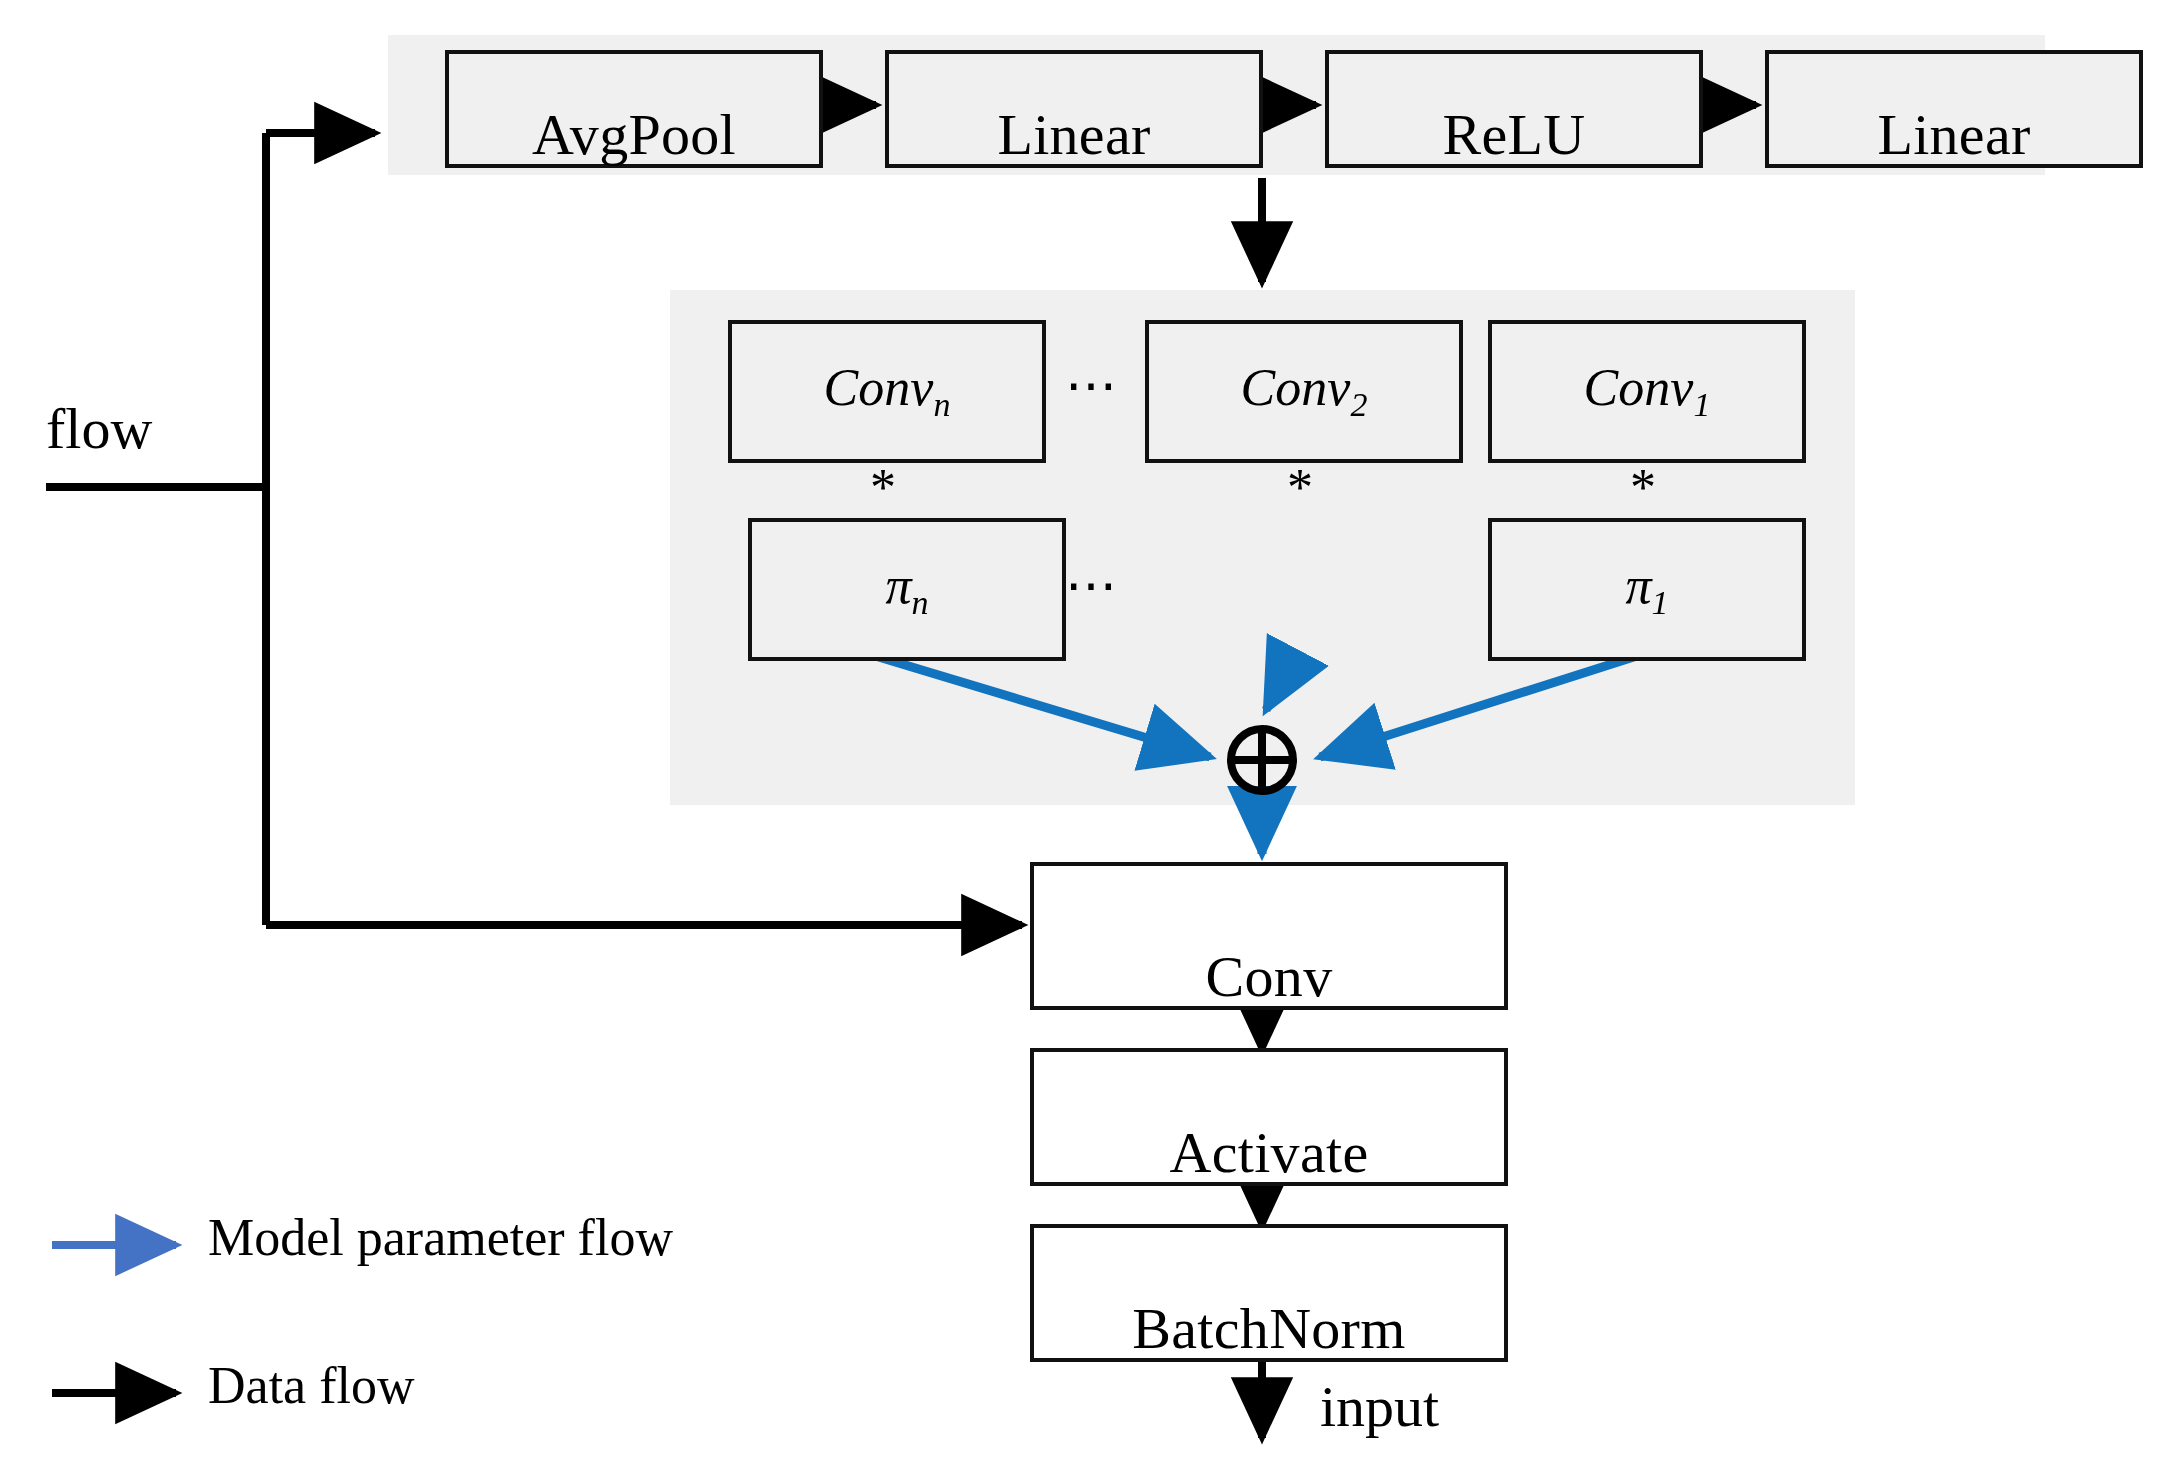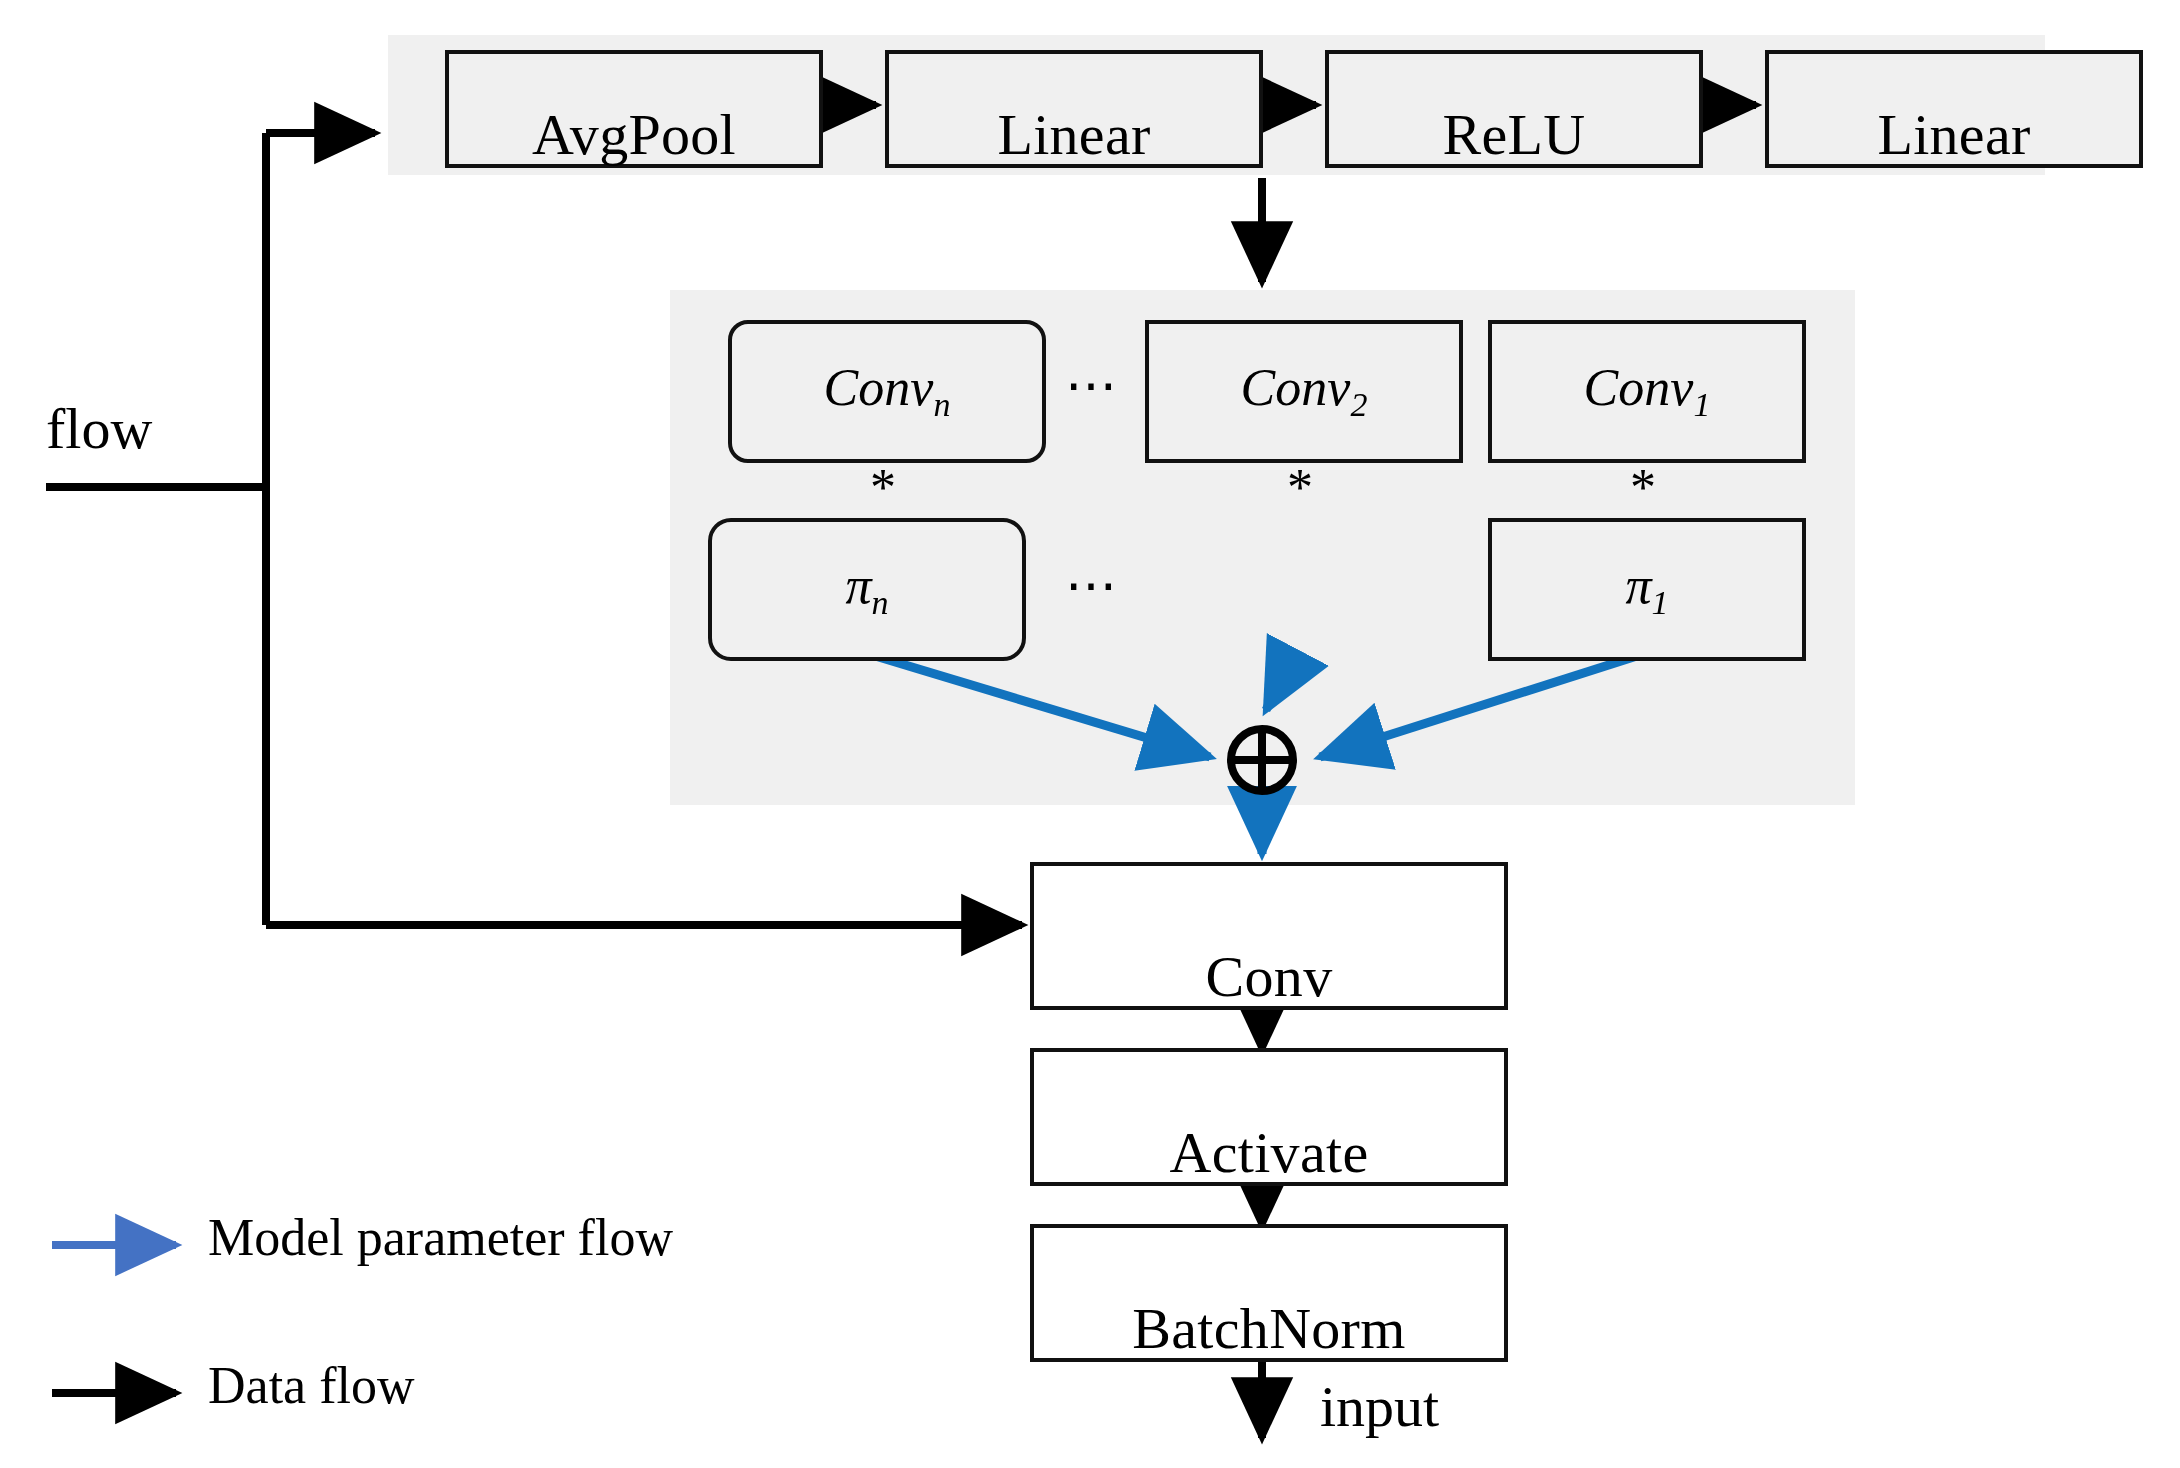--- a/index.html
+++ b/index.html
@@ -127,36 +127,36 @@
   <div class="nbox" style="left:885px;top:50px;width:370px;height:110px;">
     <span class="lbl">Linear</span>
   </div>
   <div class="nbox" style="left:1325px;top:50px;width:370px;height:110px;">
     <span class="lbl">ReLU</span>
   </div>
   <div class="nbox" style="left:1765px;top:50px;width:370px;height:110px;">
     <span class="lbl">Linear</span>
   </div>
 
-  <div class="mbox" style="left:728px;top:320px;width:310px;height:135px;border-radius:20px;">
+  <div class="mbox" style="left:728px;top:320px;width:310px;height:135px;">
     <span class="mlbl"><span>Conv</span><span class="sub">n</span></span>
   </div>
   <div class="dots" style="left:1048px;top:360px;width:90px;">⋯</div>
   <div class="mbox" style="left:1145px;top:320px;width:310px;height:135px;">
     <span class="mlbl"><span>Conv</span><span class="sub">2</span></span>
   </div>
   <div class="mbox" style="left:1488px;top:320px;width:310px;height:135px;">
     <span class="mlbl"><span>Conv</span><span class="sub">1</span></span>
   </div>
 
   <div class="star" style="left:843px;top:462px;width:80px;">*</div>
   <div class="star" style="left:1260px;top:462px;width:80px;">*</div>
   <div class="star" style="left:1603px;top:462px;width:80px;">*</div>
 
-  <div class="mbox" style="left:708px;top:518px;width:310px;height:135px;border-radius:23px;">
+  <div class="mbox" style="left:748px;top:518px;width:310px;height:135px;">
     <span class="mlbl"><span>π</span><span class="sub">n</span></span>
   </div>
   <div class="dots" style="left:1048px;top:560px;width:90px;">⋯</div>
   <div class="mbox" style="left:1488px;top:518px;width:310px;height:135px;">
     <span class="mlbl"><span>π</span><span class="sub">1</span></span>
   </div>
 
   <div class="nbox white" style="left:1030px;top:862px;width:470px;height:140px;">
     <span class="lbl">Conv</span>
   </div>

